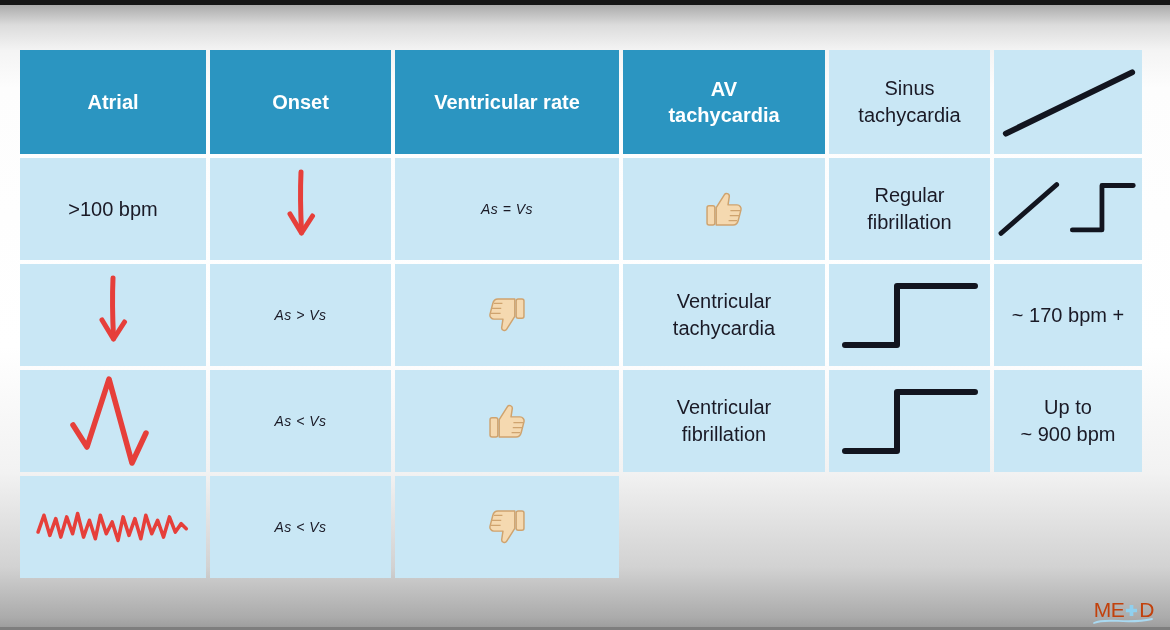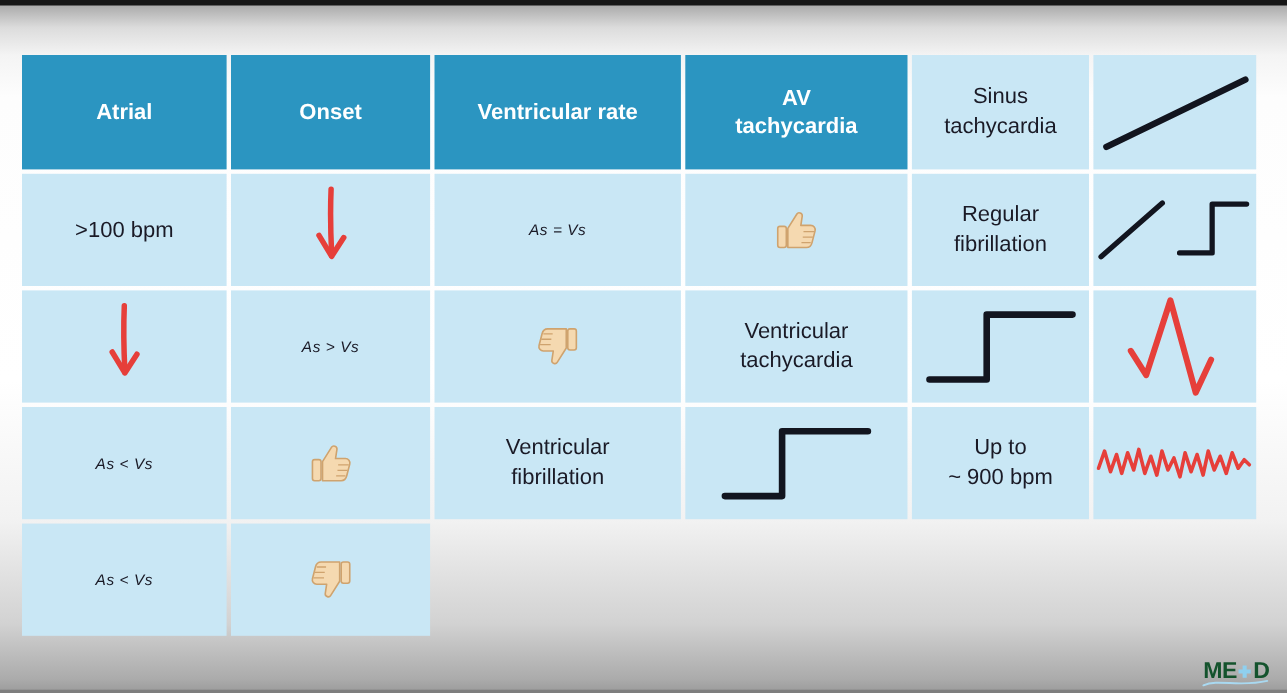--- a/index.html
+++ b/index.html
@@ -32,21 +32,21 @@
     display:flex; align-items:center; justify-content:center;
     text-align:center; font-size:20px; line-height:1.35;
     white-space:pre-line;
   }
   .td.av { font-style:italic; font-size:14px; letter-spacing:0.5px; }
   .thumb-down svg { transform:rotate(180deg); }
 
   .logo {
     position:absolute; right:16px; bottom:8px;
     display:flex; align-items:center;
-    color:#14532d; font-weight:bold; font-size:21px; letter-spacing:-0.5px;
+    color:#c2410c; font-weight:normal; font-size:21px; letter-spacing:-0.5px;
   }
   .logo .cross { margin:0 1px; display:flex; align-items:center; }
   .logo-flourish { position:absolute; right:16px; bottom:4px; }
 </style>
 </head>
 <body>
 
 <div class="top-bar"></div>
 
 <div class="rhythm-table">
@@ -107,20 +107,21 @@
     </svg>
   </div>
 
   <div class="td">Ventricular
 tachycardia</div>
   <div class="td">
     <svg width="150" height="82" viewBox="0 0 150 82">
       <polyline points="10,71 62,71 62,12 140,12" fill="none" stroke="#12151f" stroke-width="6" stroke-linecap="round" stroke-linejoin="round"></polyline>
     </svg>
   </div>
+  <div class="td">~ 170 bpm +</div>
   <div class="td">
     <svg width="92" height="100" viewBox="0 0 92 100">
       <polyline points="6,54 20,76 42,8 65,92 79,62" fill="none" stroke="#e63f3a" stroke-width="5.5" stroke-linecap="round" stroke-linejoin="round"></polyline>
     </svg>
   </div>
   <div class="td av">As &lt; Vs</div>
   <div class="td">
     <svg width="44" height="44" viewBox="0 0 48 48">
       <g fill="#f5d9b0" stroke="#cfa36e" stroke-width="1.6" stroke-linejoin="round">
         <rect x="5.5" y="20.5" width="8.5" height="21" rx="2.2"></rect>

